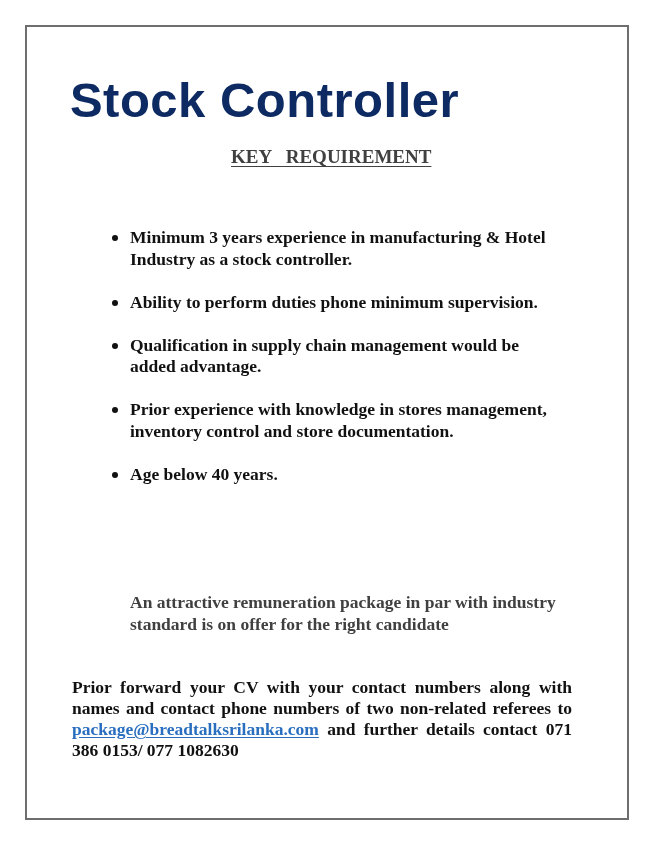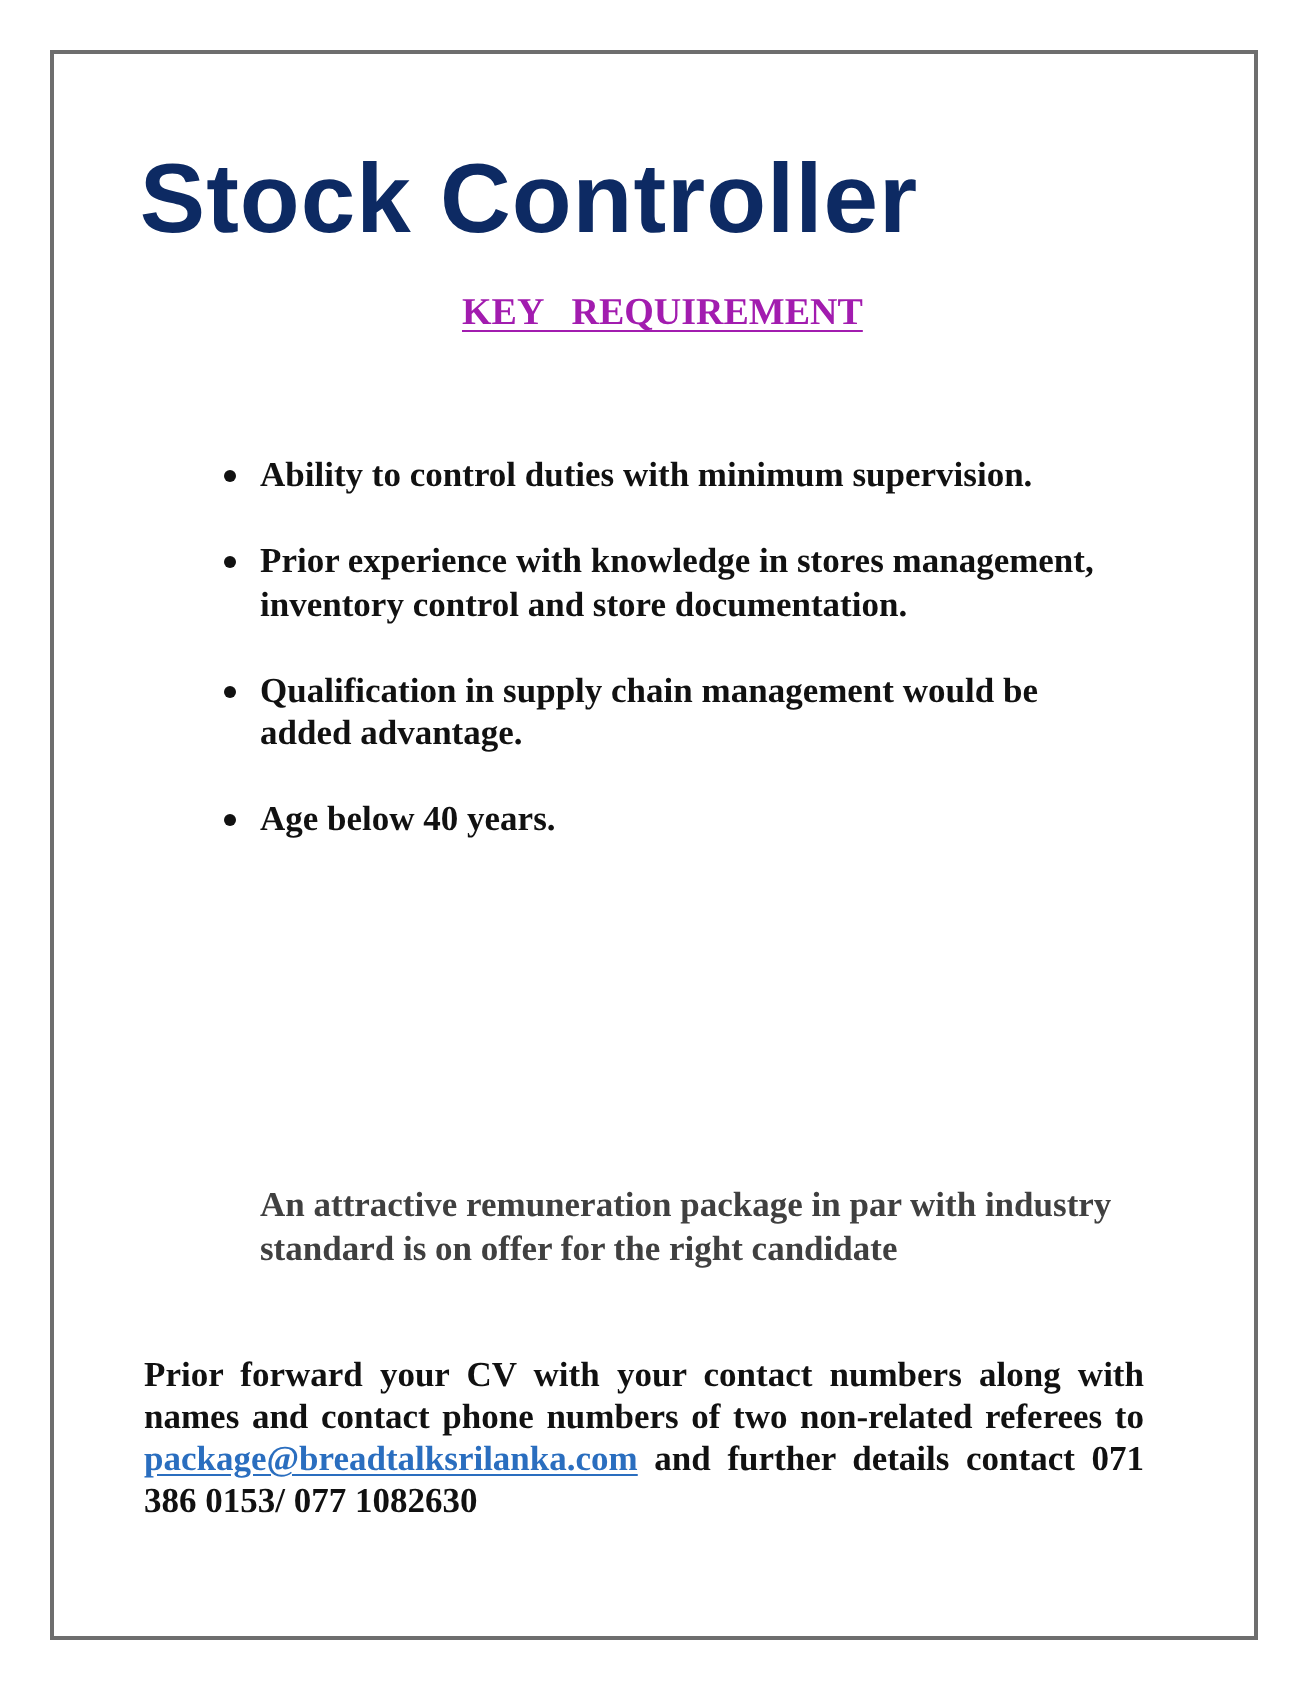--- a/index.html
+++ b/index.html
@@ -37,21 +37,21 @@
     letter-spacing: 0.5px;
   }
   .subtitle {
     position: absolute;
     left: 231px;
     top: 145px;
     font-family: "Liberation Serif", serif;
     font-weight: bold;
     font-size: 19px;
     line-height: 24px;
-    color: #a21caf;
+    color: #404040;
     text-decoration: underline;
     text-decoration-thickness: 1px;
     text-underline-offset: 3px;
     white-space: pre;
   }
   .req-list {
     position: absolute;
     left: 110px;
     top: 227px;
     width: 440px;
@@ -109,29 +109,33 @@
 
 <div class="frame"></div>
 
 <div class="title">Stock Controller</div>
 
 <div class="subtitle">KEY   REQUIREMENT</div>
 
 <ul class="req-list">
   <li class="req-item">
     <span class="bullet"></span>
-    <span>Ability to control duties with minimum supervision.</span>
+    <span>Minimum 3 years experience in manufacturing &amp; Hotel Industry as a stock controller.</span>
+  </li>
+  <li class="req-item">
+    <span class="bullet"></span>
+    <span>Ability to perform duties phone minimum supervision.</span>
+  </li>
+  <li class="req-item">
+    <span class="bullet"></span>
+    <span>Qualification in supply chain management would be added advantage.</span>
   </li>
   <li class="req-item">
     <span class="bullet"></span>
     <span>Prior experience with knowledge in stores management, inventory control and store documentation.</span>
-  </li>
-  <li class="req-item">
-    <span class="bullet"></span>
-    <span>Qualification in supply chain management would be added advantage.</span>
   </li>
   <li class="req-item">
     <span class="bullet"></span>
     <span>Age below 40 years.</span>
   </li>
 </ul>
 
 <div class="remuneration">An attractive remuneration package in par with industry standard is on offer for the right candidate</div>
 
 <div class="contact"><span> Prior forward your CV with your contact numbers along with names and contact phone numbers of two non-related referees to </span><a class="email">package@breadtalksrilanka.com</a><span> and further details contact </span><span>071 386 0153/ 077 1082630</span></div>

